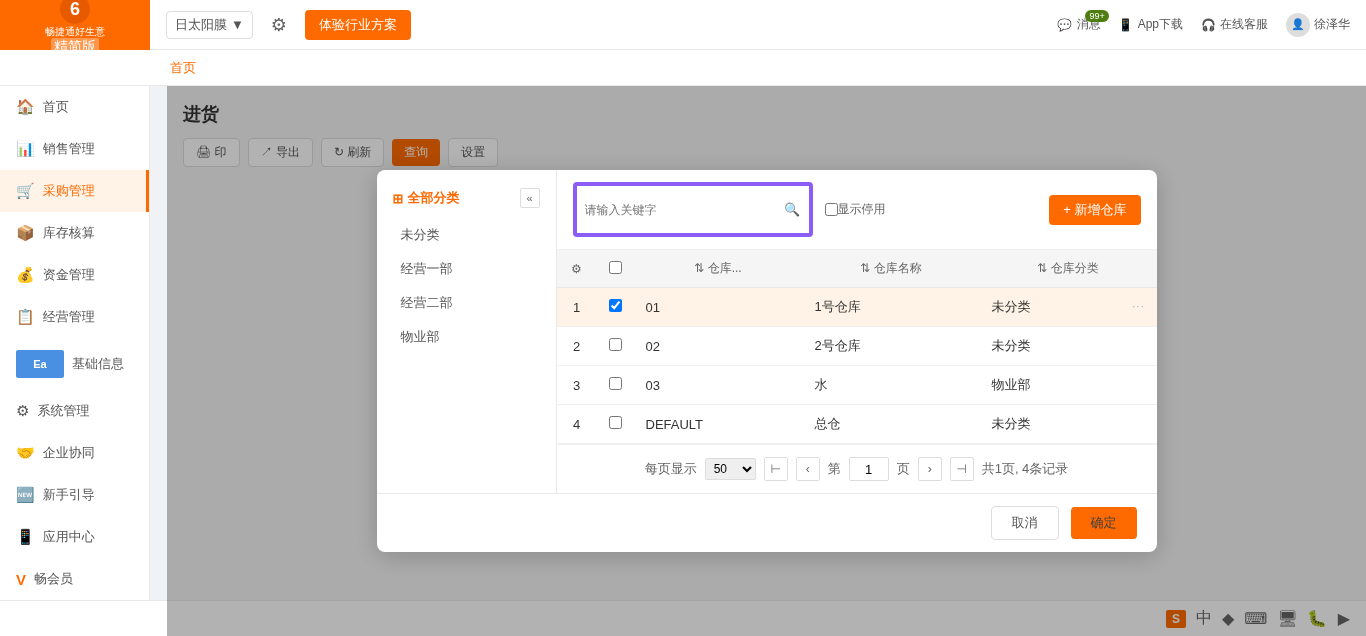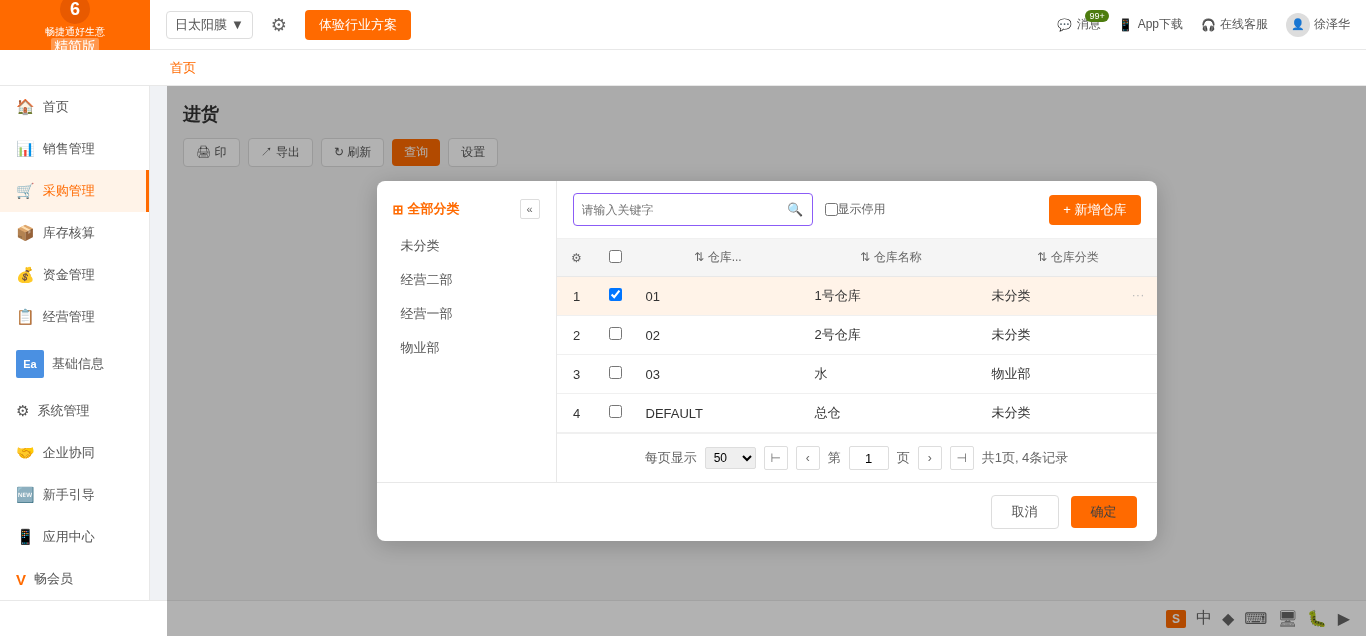--- a/index.html
+++ b/index.html
@@ -185,23 +185,23 @@
     .right-panel-toolbar {
       display: flex;
       align-items: center;
       padding: 12px 16px;
       gap: 12px;
       border-bottom: 1px solid #f0f0f0;
     }
     .search-box {
       display: flex;
       align-items: center;
-      border: 1px solid #8b5cf6;
+      border: 4px solid #8b5cf6;
       border-radius: 4px;
-      padding: 8px 8px;
+      padding: 16px 8px;
       flex: 1;
       max-width: 240px;
     }
     .search-box input {
       border: none; outline: none; font-size: 12px; color: #999; width: 100%;
     }
     .search-icon { color: #999; font-size: 13px; cursor: pointer; }
     .show-disabled {
       display: flex; align-items: center; color: #666; font-size: 12px; cursor: pointer;
     }
@@ -364,21 +364,21 @@
       width: 30px; height: 30px;
       background: #e85a00;
       border-radius: 50%;
       display: flex; align-items: center; justify-content: center;
       color: #fff; font-size: 18px; font-weight: bold;
     }
     .logo-texts { color: #fff; font-size: 10px; text-align: center; line-height: 1.2; }
 
     
     .ea-icon {
-      width: 28px; height: 28px;
+      width: 48px; height: 28px;
       background: #4a90e2;
       color: #fff;
       font-size: 11px;
       font-weight: bold;
       display: flex; align-items: center; justify-content: center;
       border-radius: 2px;
     }
   </style>
 </head>
 <body>
@@ -508,22 +508,22 @@
             <div class="left-panel-header">
               <div class="all-category">
                 <span>⊞</span>
                 <span>全部分类</span>
               </div>
               <div class="collapse-btn">
                 <span>«</span>
               </div>
             </div>
             <div class="category-item">未分类</div>
+            <div class="category-item">经营一部</div>
             <div class="category-item">经营二部</div>
-            <div class="category-item">经营一部</div>
             <div class="category-item">物业部</div>
           </div>
 
           <div class="right-panel">
 
             <div class="right-panel-toolbar">
               <div class="search-box">
                 <input type="text" placeholder="请输入关键字" style="">
                 <span class="search-icon">🔍</span>
               </div>

